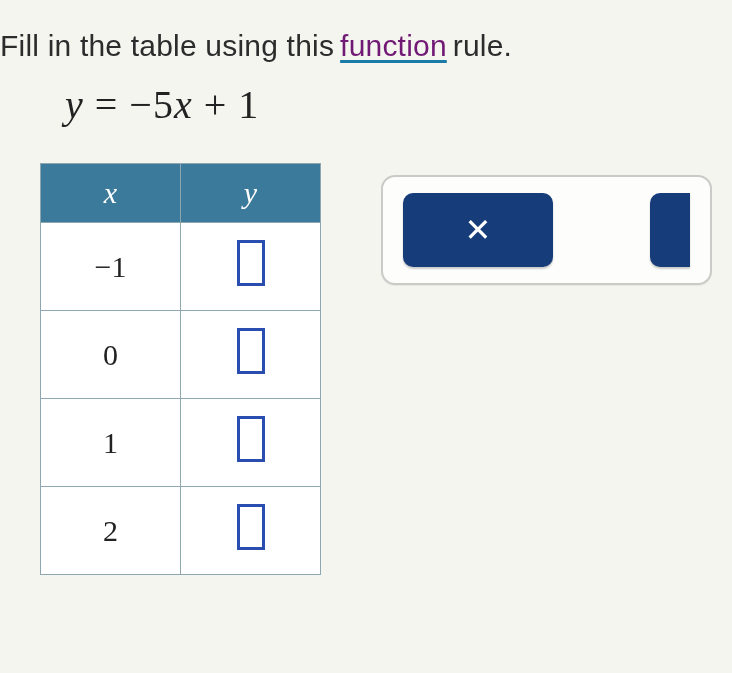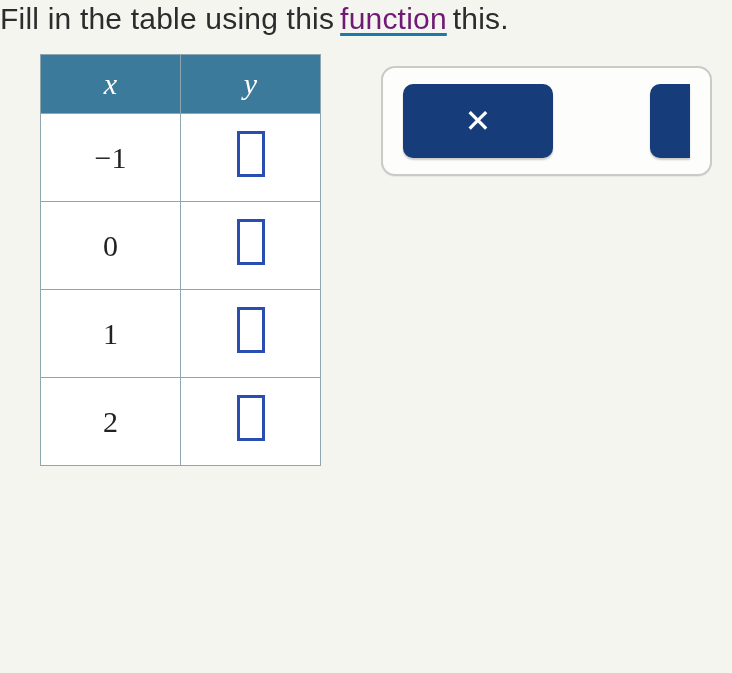--- a/index.html
+++ b/index.html
@@ -16,20 +16,21 @@
       padding: 0 20px 20px 0;
     }
     .prompt-line {
       display: flex;
       align-items: baseline;
       gap: 6px;
       font-size: 30px;
       font-weight: 500;
       color: #2c2c2c;
       padding: 2px 0 18px 0;
+      margin-top: 27px;
     }
     .prompt-text { letter-spacing: 0.2px; }
     .function-link {
       color: #701a75;
       text-decoration: underline;
       text-decoration-color: #1a7aa8;
       text-underline-offset: 4px;
     }
     .equation {
       font-family: 'Georgia', 'Times New Roman', serif;
@@ -116,23 +117,26 @@
     }
   </style>
 </head>
 <body>
 
 <div class="container">
 
   <div class="prompt-line">
     <span class="prompt-text">Fill in the table using this </span>
     <span class="prompt-text function-link">function</span>
-    <span class="prompt-text"> this.</span>
+    <span class="prompt-text"> rule.</span>
   </div>
 
+  <div class="equation">
+    <span>y</span><span class="num"> = </span><span class="minus">−</span><span class="num">5</span><span>x</span><span class="num"> + 1</span>
+  </div>
 
   <div class="main-row">
 
     <table class="function-table">
       <thead>
         <tr>
           <th>x</th>
           <th>y</th>
         </tr>
       </thead>

